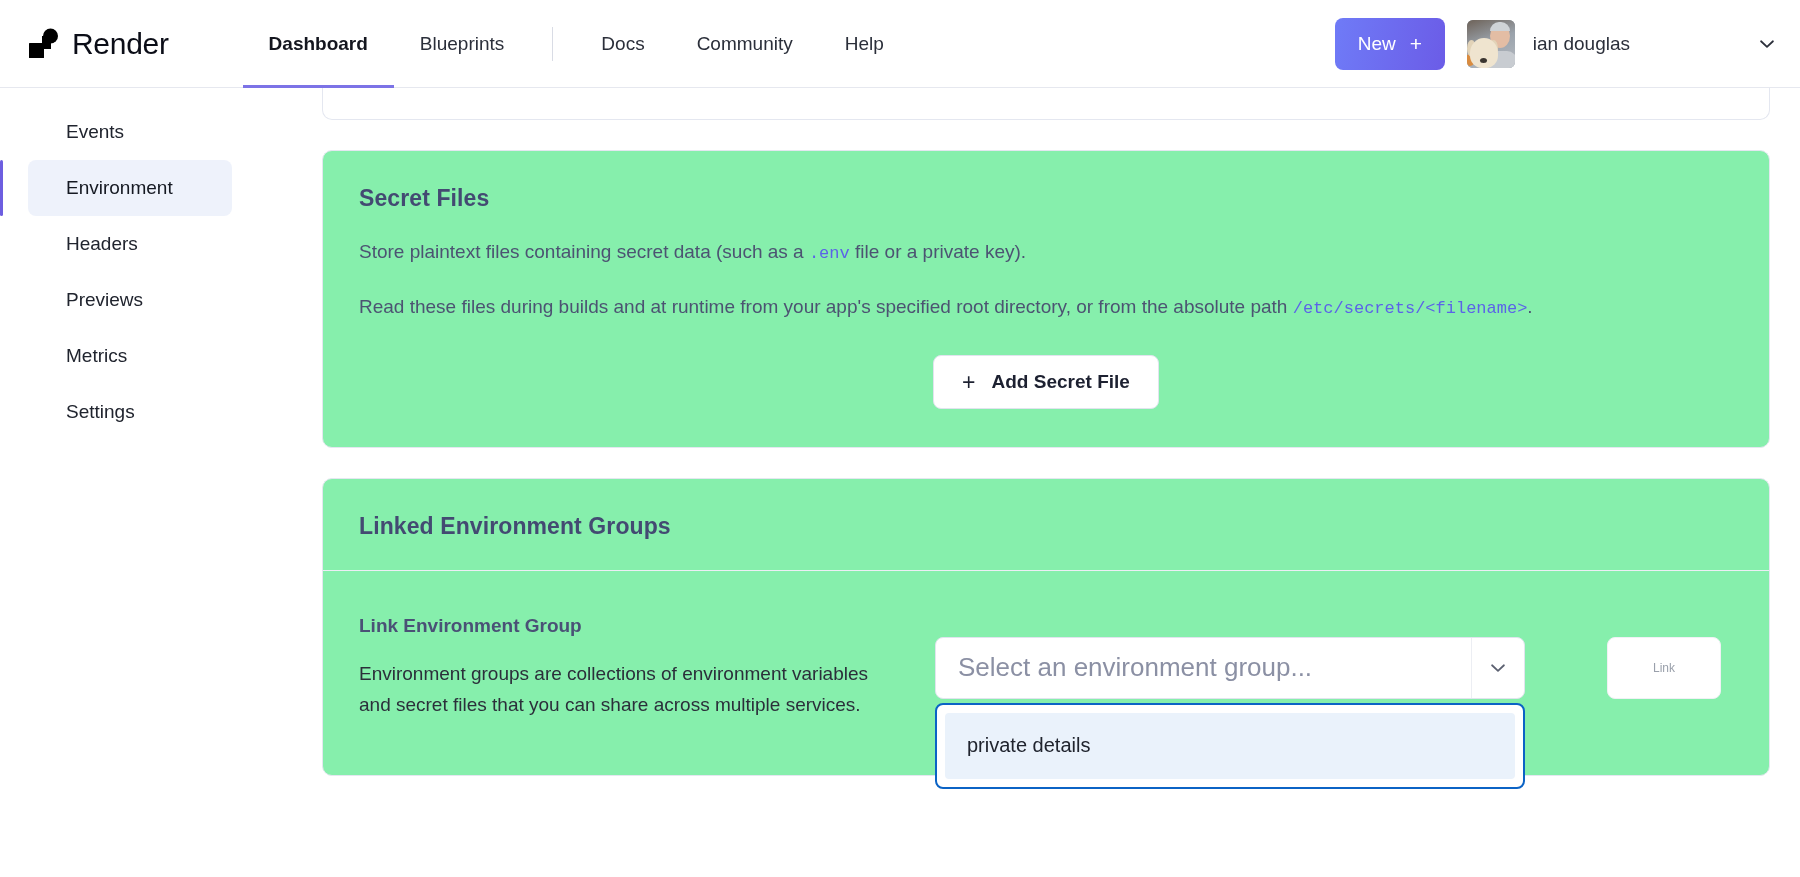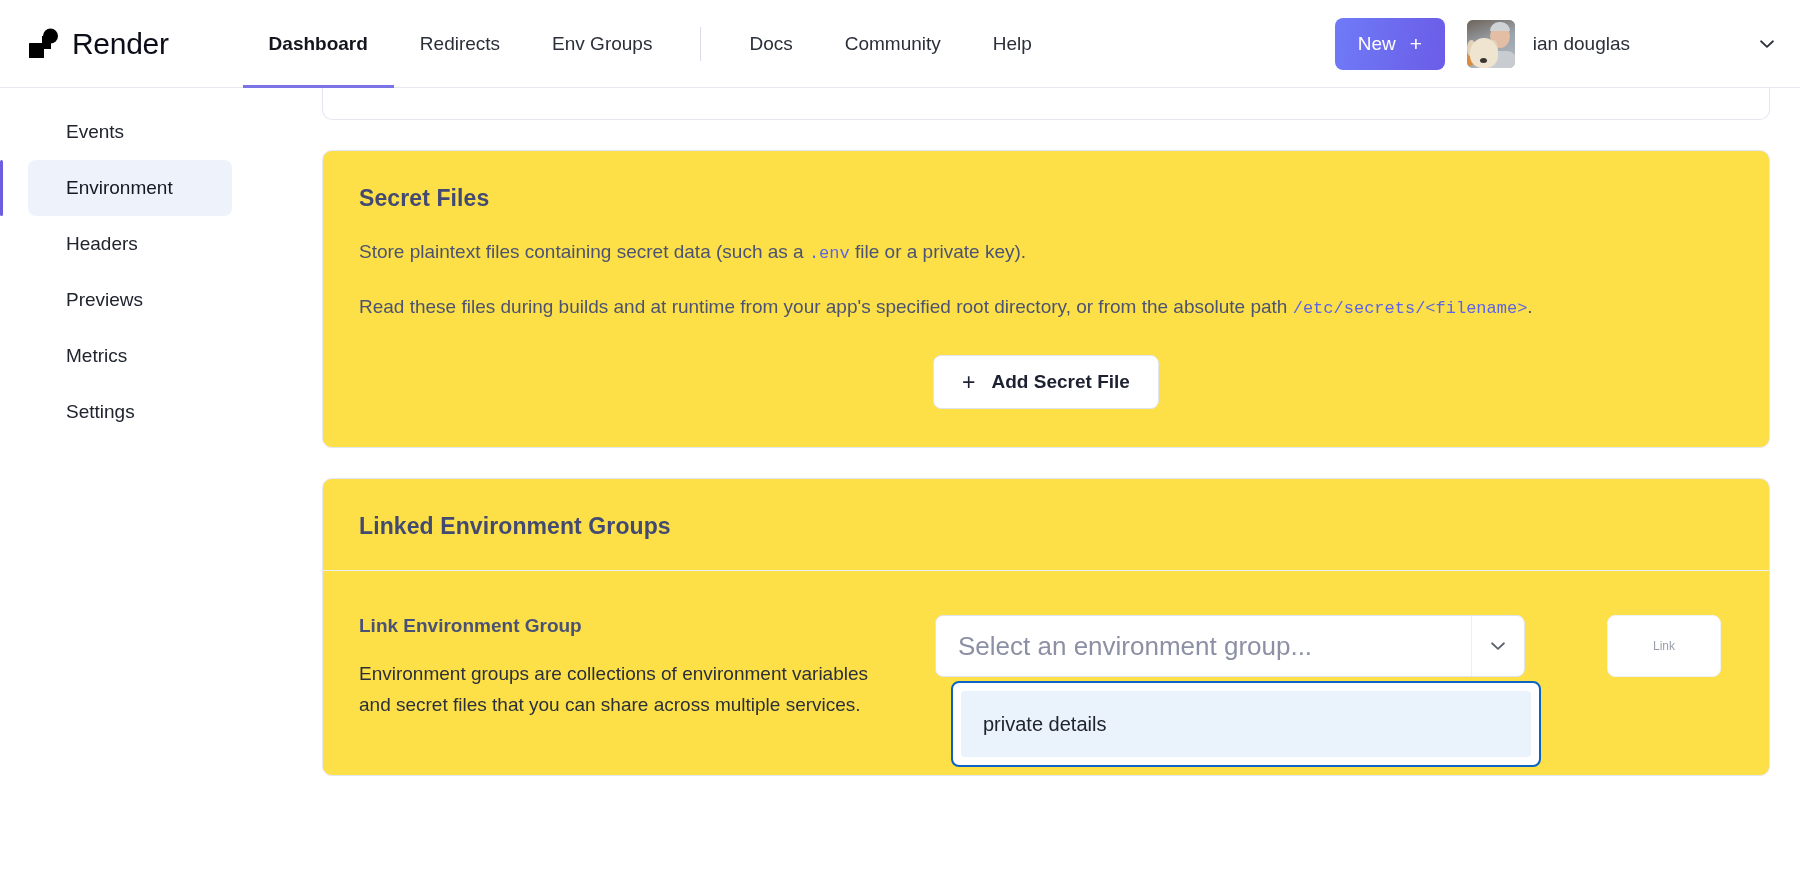--- a/index.html
+++ b/index.html
@@ -182,21 +182,21 @@
     width: 1532px;
     height: 789px;
     overflow: hidden;
     background: #ffffff;
   }
 
   .card {
     margin: 0 30px 0 54px;
     border: 1px solid #e4e7f0;
     border-radius: 10px;
-    background: #fde047;
+    background: #86efac;
   }
 
   .card-clipped-top {
     height: 32px;
     border-bottom: 1px solid #e4e7f0;
     border-left: 1px solid #e4e7f0;
     border-right: 1px solid #e4e7f0;
     border-top: none;
     border-radius: 0 0 10px 10px;
     margin: 0 30px 0 54px;
@@ -250,21 +250,21 @@
   .ghost-plus { font-size: 23px; font-weight: 400; line-height: 1; }
 
   
   .card-head {
     padding: 34px 36px 30px 36px;
     border-bottom: 1px solid #eceef5;
   }
   .leg-body {
     padding: 44px 36px 54px 36px;
     display: flex;
-    align-items: flex-start;
+    align-items: center;
   }
   .leg-left { width: 570px; flex: none; }
   .leg-label {
     font-size: 19px;
     font-weight: 700;
     color: #4a5176;
   }
   .leg-desc {
     margin-top: 22px;
     font-size: 19px;
@@ -309,21 +309,21 @@
   .select-arrow {
     width: 52px;
     display: flex;
     align-items: center;
     justify-content: center;
     cursor: pointer;
   }
 
   .option-panel {
     position: absolute;
-    top: 66px; left: 16px;
+    top: 66px; left: 0;
     width: 590px;
     border: 2px solid #0b63c5;
     border-radius: 8px;
     background: #ffffff;
     padding: 8px;
   }
   .option-item {
     height: 66px;
     display: flex;
     align-items: center;
@@ -369,24 +369,21 @@
         </svg>
       </span>
       <span class="brand-name">Render</span>
     </div>
 
     <div class="nav-primary">
       <div class="nav-item active">
         <span>Dashboard</span>
       </div>
       <div class="nav-item">
-        <span>Redirects</span>
-      </div>
-      <div class="nav-item">
-        <span>Env Groups</span>
+        <span>Blueprints</span>
       </div>
 
       <div class="nav-sep"></div>
 
       <div class="nav-secondary">
         <div class="nav-item">
           <span>Docs</span>
         </div>
         <div class="nav-item">
           <span>Community</span>

